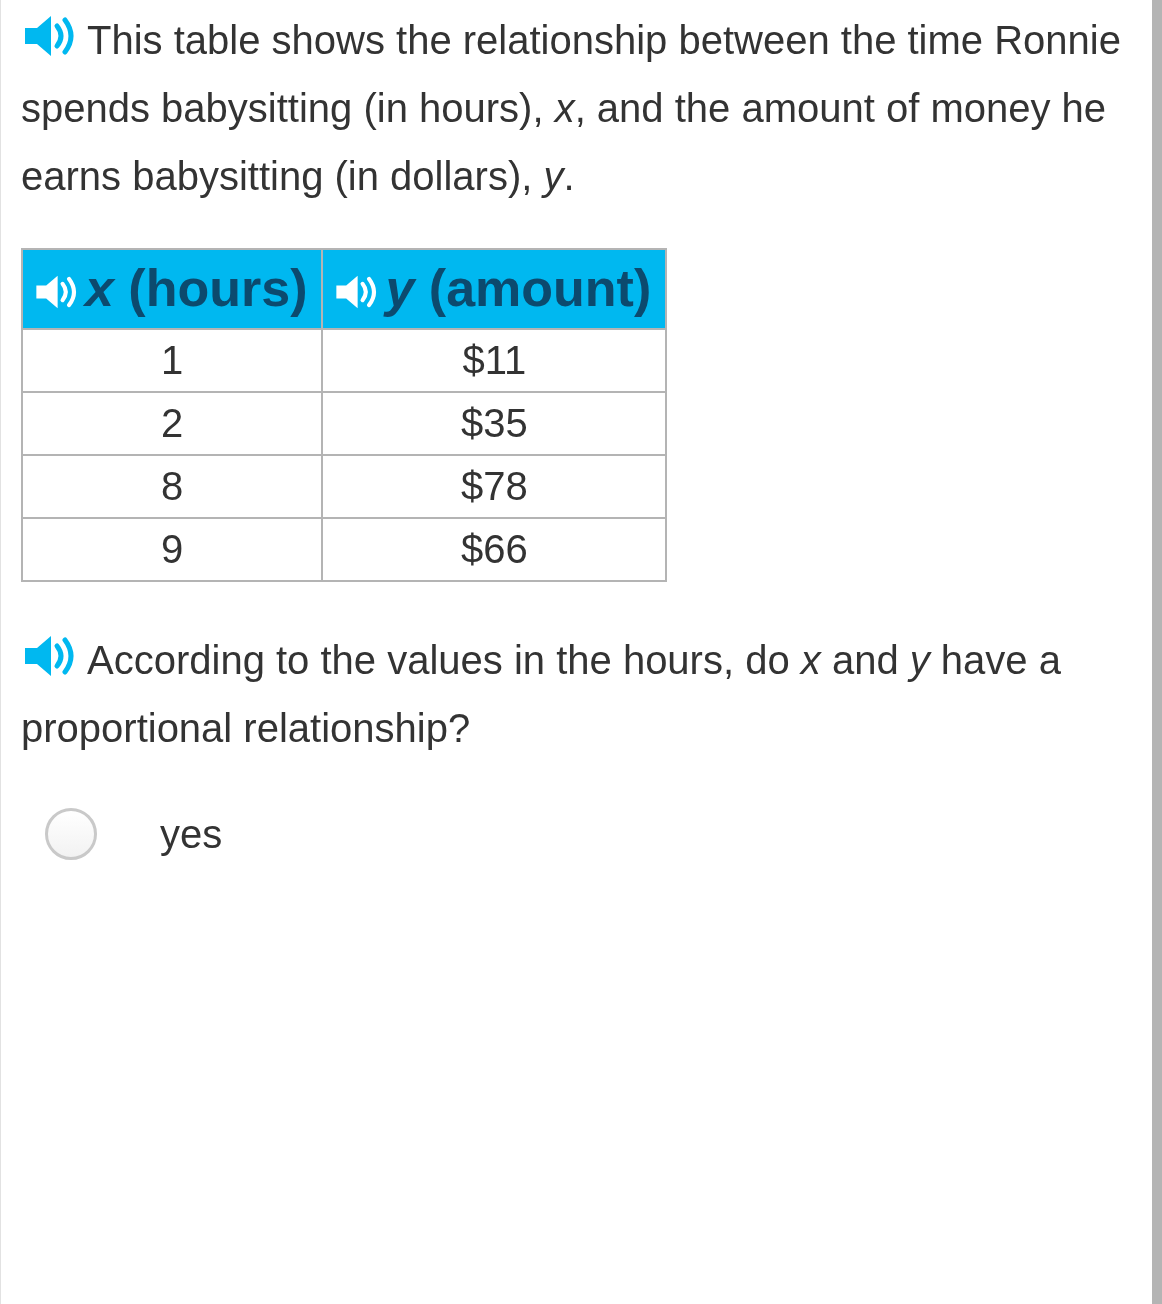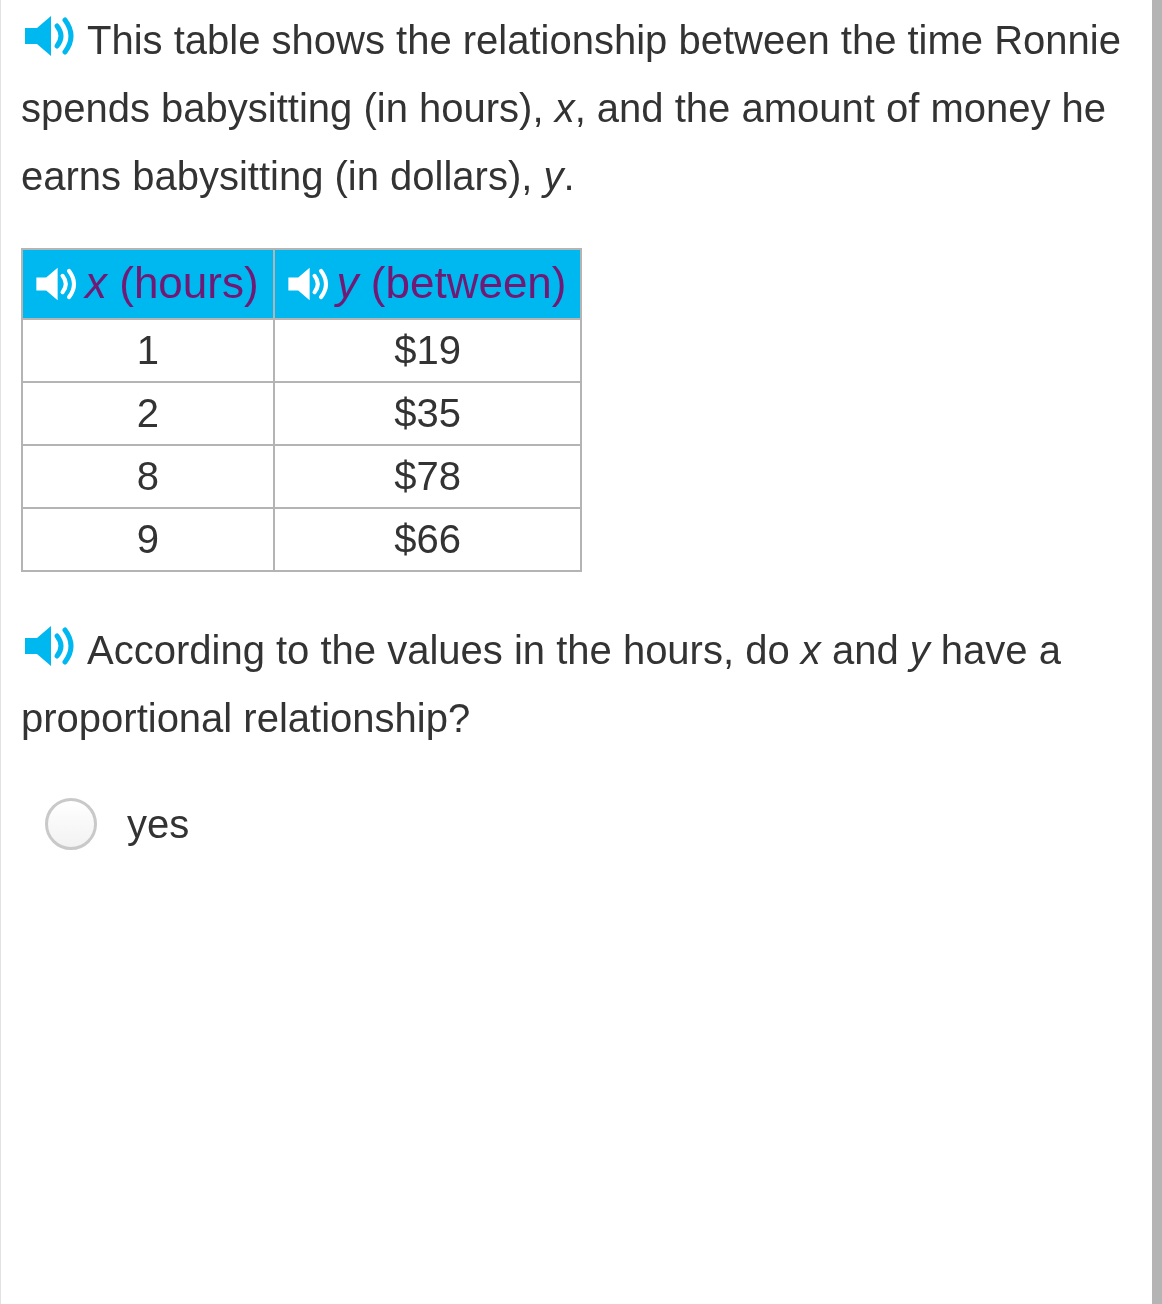--- a/index.html
+++ b/index.html
@@ -35,42 +35,43 @@
     cursor: pointer;
   }
   .speaker-svg { display:block; }
   .ital { font-style: italic; }
   table.data-table {
     border-collapse: collapse;
     margin: 0 0 44px 0;
   }
   table.data-table th {
     background: #00b8f0;
-    color: #701a75;
-    font-weight: normal;
+    color: #0c4a6e;
+    font-weight: bold;
     padding: 8px 14px 10px 10px;
     border: 2px solid #b4b4b4;
-    font-size: 44px;
+    font-size: 52px;
     text-align: center;
     white-space: nowrap;
   }
   table.data-table td {
     border: 2px solid #b4b4b4;
     text-align: center;
     padding: 8px 18px;
     font-size: 40px;
     background: #fff;
     color: #333;
   }
   .options { padding-left: 24px; margin-top: 46px; }
   .option {
     display: flex;
     align-items: center;
     margin-bottom: 32px;
     cursor: pointer;
+    gap: 33px;
   }
   .radio {
     width: 52px;
     height: 52px;
     border: 3px solid #c9c9c9;
     border-radius: 50%;
     background: linear-gradient(#fff, #f2f2f2);
     margin-right: 30px;
     flex-shrink: 0;
   }
@@ -103,28 +104,28 @@
             </svg>
           </span><span class="ital">x</span><span> (hours)</span>
         </th>
         <th>
           <span class="speaker-icon-sm">
             <svg class="speaker-svg" width="46" height="36" viewBox="0 0 56 44">
               <path d="M4 14 L16 14 L30 2 L30 42 L16 30 L4 30 Z" fill="#ffffff"></path>
               <path d="M36 12 Q44 22 36 32" stroke="#ffffff" stroke-width="5" fill="none" stroke-linecap="round"></path>
               <path d="M44 6 Q56 22 44 38" stroke="#ffffff" stroke-width="5" fill="none" stroke-linecap="round"></path>
             </svg>
-          </span><span class="ital">y</span><span> (between)</span>
+          </span><span class="ital">y</span><span> (amount)</span>
         </th>
       </tr>
     </thead>
     <tbody>
       <tr>
         <td>1</td>
-        <td>$19</td>
+        <td>$11</td>
       </tr>
       <tr>
         <td>2</td>
         <td>$35</td>
       </tr>
       <tr>
         <td>8</td>
         <td>$78</td>
       </tr>
       <tr>

